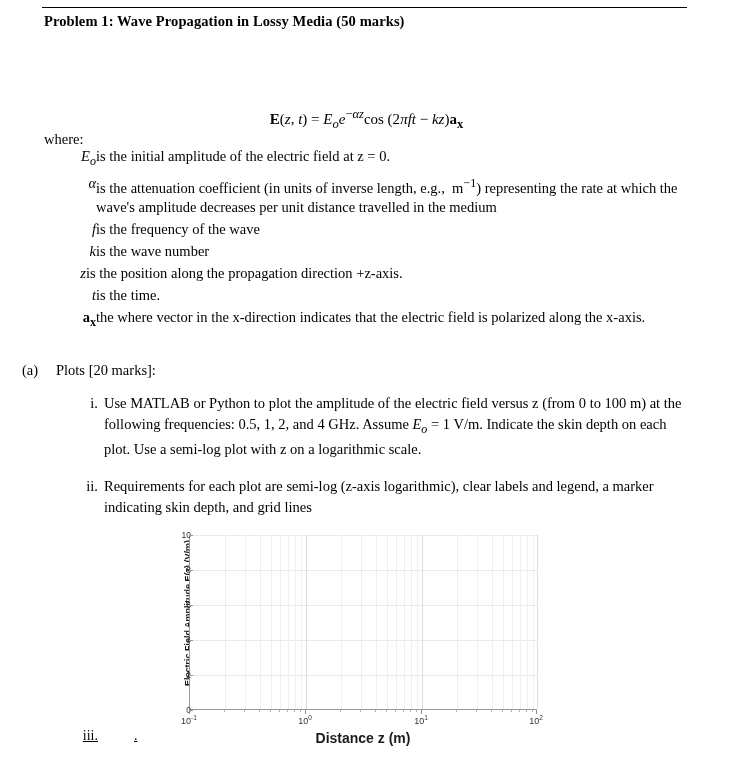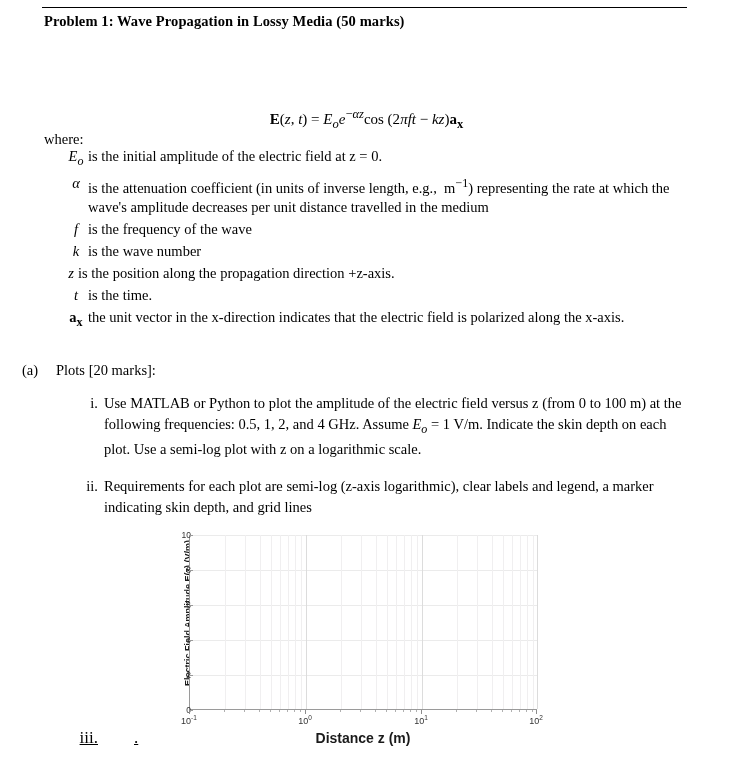--- a/index.html
+++ b/index.html
@@ -77,22 +77,23 @@
     font-size: 14.5px;
   }
   .defrow {
     display: flex;
     align-items: flex-start;
     margin-bottom: 3px;
     line-height: 19px;
   }
   .defsym {
     flex: 0 0 24px;
-    text-align: center;
+    text-align: right;
     padding-left: 2px;
+    margin-left: 8px;
   }
   .defsym.tight { flex: 0 0 14px; }
   .deftxt { flex: 1 1 auto; }
 
   .part-a {
     position: absolute;
     left: 22px;
     top: 362px;
     width: 680px;
     font-size: 14.5px;
@@ -117,21 +118,21 @@
     flex: 0 0 20px;
     text-align: right;
     padding-right: 6px;
   }
   .romantxt { flex: 1 1 auto; text-align: left; }
 
   .roman-iii {
     position: absolute;
     left: 78px;
     top: 728px;
-    font-size: 17px;
+    font-size: 14px;
     display: flex;
     text-decoration: underline;
   }
   .roman-iii .mark { width: 20px; text-align: right; padding-right: 6px; }
   .roman-iii .dot { padding-left: 30px; }
 
   .bottom-sliver {
     position: absolute;
     left: 44px;
     top: 758px;
@@ -279,21 +280,21 @@
     <div class="defrow">
       <div class="defsym tight"><i>z</i></div>
       <div class="deftxt">is the position along the propagation direction +z-axis.</div>
     </div>
     <div class="defrow">
       <div class="defsym"><i>t</i></div>
       <div class="deftxt">is the time.</div>
     </div>
     <div class="defrow">
       <div class="defsym"><b>a<sub>x</sub></b></div>
-      <div class="deftxt">the unit vector in the x-direction indicates that the electric field is polarized along the x-axis.</div>
+      <div class="deftxt">the where vector in the x-direction indicates that the electric field is polarized along the x-axis.</div>
     </div>
   </div>
 
   <div class="part-a">
     <span class="lbl">(a)</span><span>Plots [20 marks]:</span>
   </div>
 
   <div class="romanlist">
     <div class="romanrow">
       <div class="romanmark">i.</div>

